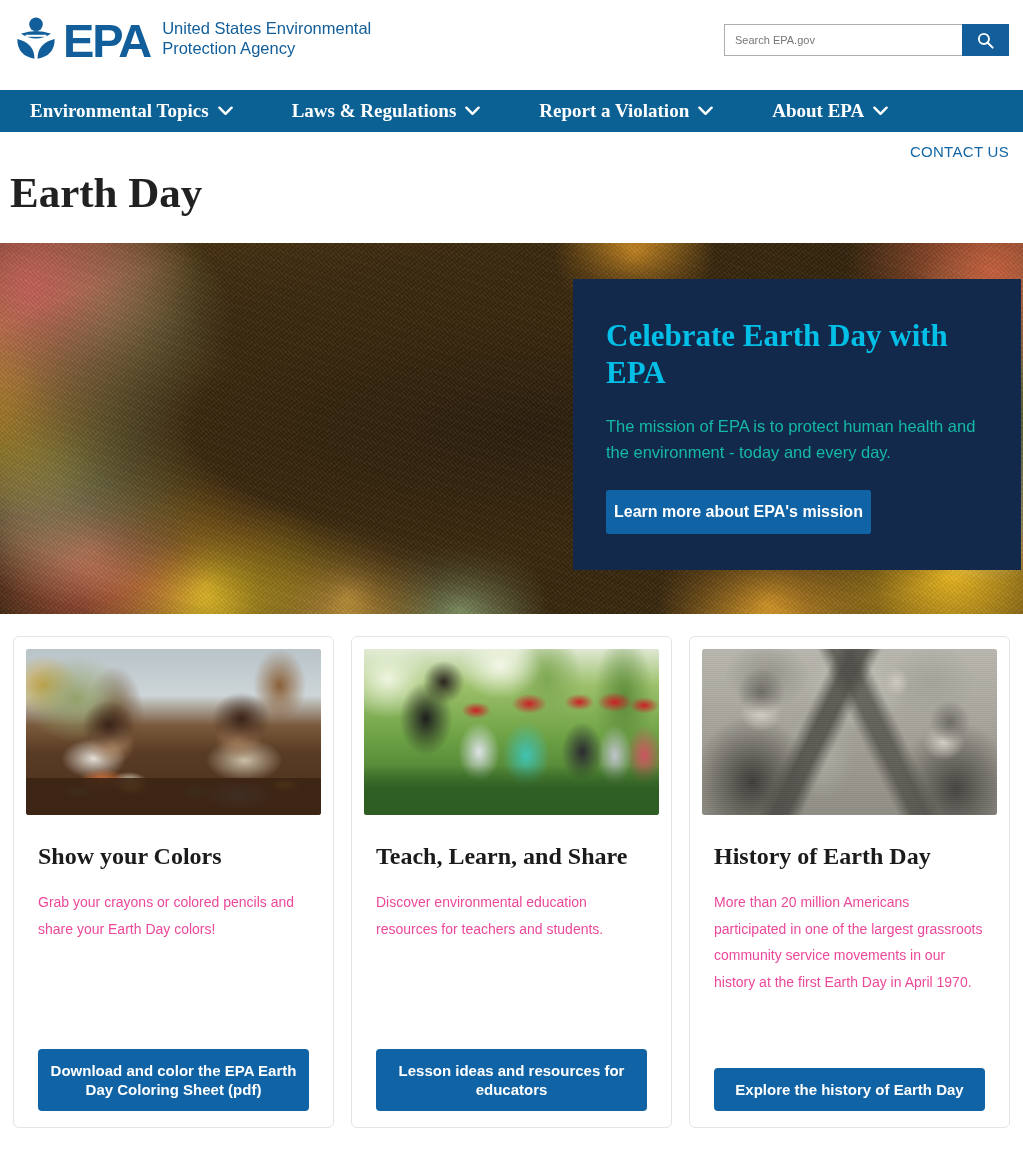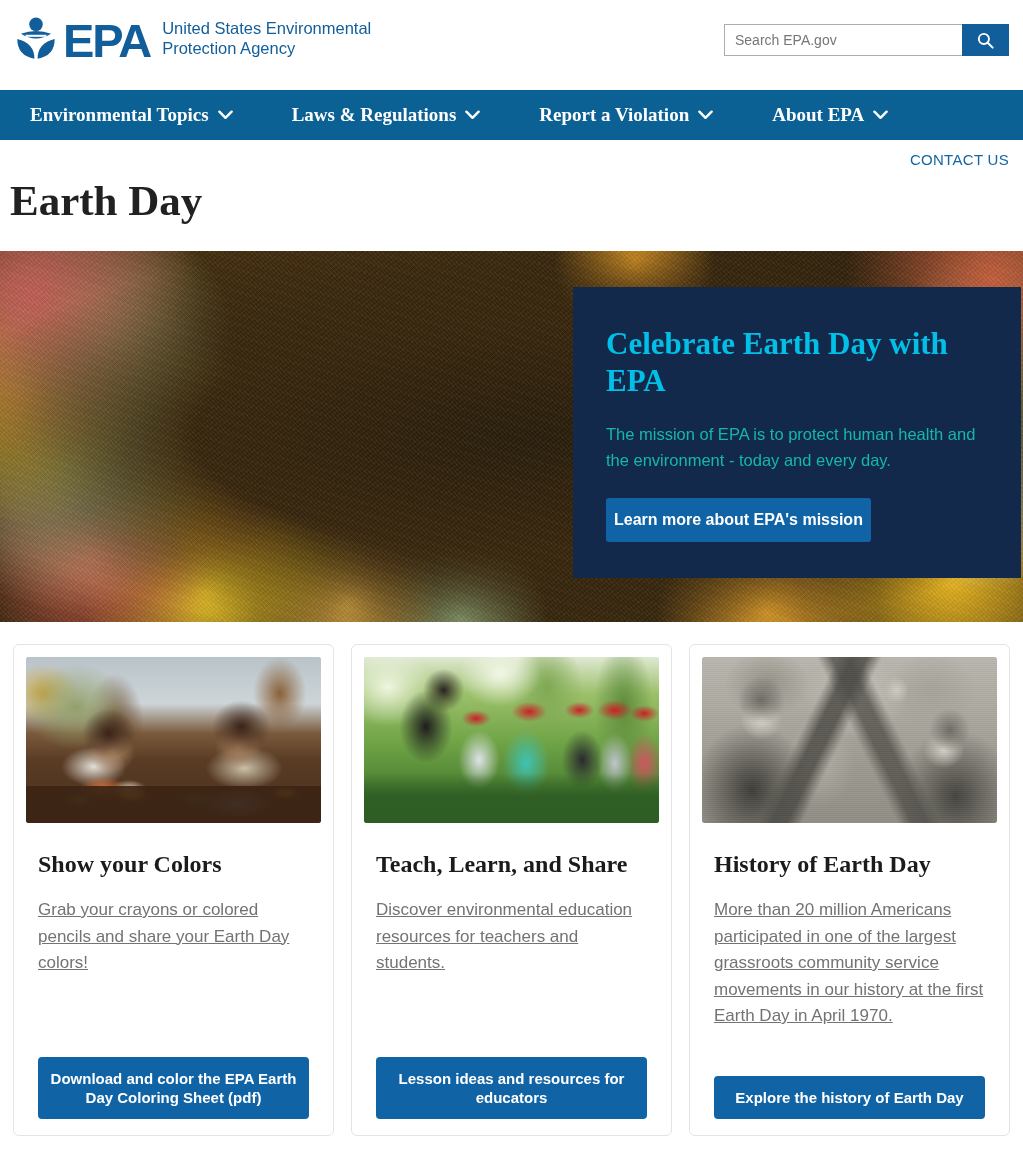--- a/index.html
+++ b/index.html
@@ -59,42 +59,42 @@
     display: flex;
     height: 32px;
   }
 
   .search-input {
     width: 238px;
     height: 32px;
     border: 1px solid #adadad;
     border-right: none;
     padding: 0 10px;
-    font-size: 14px;
+    font-size: 11px;
     font-family: "Liberation Sans", sans-serif;
     color: #5b616b;
     outline: none;
     background: #fff;
   }
   .search-input::placeholder { color: #767676; }
 
   .search-btn {
     width: 47px;
     height: 32px;
     background: #115e9a;
     border: none;
     cursor: pointer;
     display: flex;
     align-items: center;
     justify-content: center;
   }
 
   
   .main-nav {
-    height: 50px;
+    height: 42px;
     background: #0b6094;
     display: flex;
     align-items: center;
     padding-left: 30px;
   }
 
   .nav-item {
     display: flex;
     align-items: center;
     gap: 9px;
@@ -220,25 +220,24 @@
   .card-title {
     font-family: "Liberation Serif", serif;
     font-weight: bold;
     font-size: 24px;
     line-height: 27px;
     color: #1b1b1b;
     margin: 28px 12px 0 12px;
   }
 
   .card-text {
-    font-size: 17px;
+    font-size: 14px;
     line-height: 26.5px;
-    color: #737373;
+    color: #ec4899;
     margin: 19px 12px 0 12px;
-    text-decoration: underline;
   }
 
   .card-btn {
     margin: auto 12px 0 12px;
     background: #1063a5;
     color: #ffffff;
     font-size: 15px;
     font-weight: bold;
     line-height: 19px;
     text-align: center;

